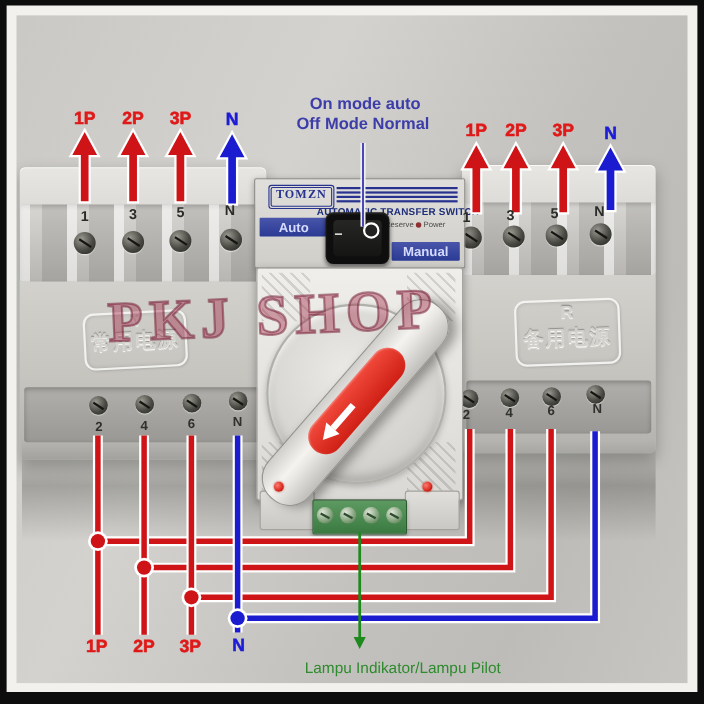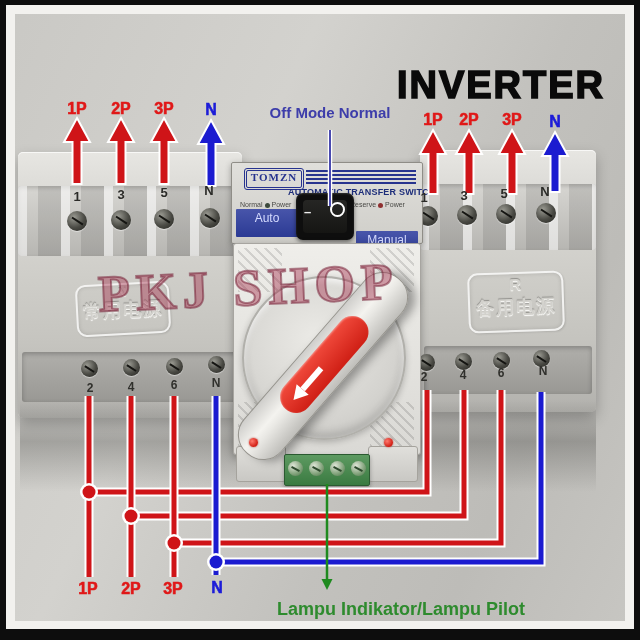--- a/index.html
+++ b/index.html
@@ -41,22 +41,22 @@
     box-shadow:0 2px 6px rgba(0,0,0,.3);z-index:4;}
   .logo-box{position:absolute;left:12px;top:5px;width:56px;height:18px;border:1px solid #27338f;border-radius:3px;padding:1px;}
   .logo-in{width:100%;height:100%;border:1px solid #27338f;border-radius:2px;box-sizing:border-box;
     font-family:"Liberation Serif",serif;font-weight:bold;font-size:11px;color:#27338f;text-align:center;line-height:13px;letter-spacing:1px;}
   .logo-lines{position:absolute;left:74px;top:7px;width:110px;}
   .logo-lines div{height:2px;background:#27338f;margin-bottom:2px;}
   .panel-title{position:absolute;left:56px;top:24px;width:130px;font-size:9px;font-weight:bold;color:#1d2d7a;
     letter-spacing:.2px;text-align:center;white-space:nowrap;}
   .ind{position:absolute;top:38px;font-size:7px;color:#4a4a46;white-space:nowrap;}
   .dot{display:inline-block;width:5px;height:5px;border-radius:50%;vertical-align:middle;margin:0 2px;}
-  .strip{position:absolute;top:46px;width:62px;height:28px;background:linear-gradient(180deg,#4855aa,#2b3a94);
-    color:#d5dbff;font-size:12px;font-weight:normal;text-align:center;line-height:18px;border-radius:1px;}
+  .strip{position:absolute;top:35px;width:62px;height:17px;background:linear-gradient(180deg,#4855aa,#2b3a94);
+    color:#d5dbff;font-size:12px;font-weight:bold;text-align:center;line-height:18px;border-radius:1px;}
   .rocker{position:absolute;left:64px;top:30px;width:58px;height:47px;background:#0e0e0e;border-radius:7px;
     box-shadow:0 2px 4px rgba(0,0,0,.5), inset 0 1px 2px rgba(255,255,255,.15);}
   .rocker-in{position:absolute;inset:7px;background:linear-gradient(180deg,#262624,#151513);border-radius:4px;}
   .rocker-dash{position:absolute;left:8px;top:11px;color:#eee;font-size:13px;font-weight:bold;}
   .rocker-o{position:absolute;right:9px;top:9px;width:11px;height:11px;border:2.5px solid #fff;border-radius:50%;
     color:transparent;font-size:1px;overflow:hidden;}
   
   .face{background:linear-gradient(180deg,#efeeea,#dad9d5);border:1px solid #a7a5a0;border-radius:3px;
     box-shadow:0 3px 8px rgba(0,0,0,.3);z-index:4;}
   .hatch{position:absolute;width:44px;height:44px;z-index:4;
@@ -82,21 +82,21 @@
     background:linear-gradient(180deg,#5d9a61,#3a7a41);border:1px solid #2b5a31;border-radius:2px;
     box-shadow:0 2px 4px rgba(0,0,0,.3);}
   .gscrew{position:absolute;width:15px;height:15px;border-radius:50%;
     background:radial-gradient(circle at 35% 32%,#dfe6d8,#7fa078 60%,#4d6e4a);}
   .gscrew::after{content:"";position:absolute;left:20%;top:45%;width:60%;height:2px;background:#2e4a2e;transform:rotate(28deg);}
   
   .watermark{font-family:"Liberation Serif",serif;font-weight:bold;font-size:52px;letter-spacing:6px;
     color:rgba(163,44,72,.42);-webkit-text-stroke:2px rgba(112,22,46,.5);
     transform:rotate(-2.5deg);z-index:7;white-space:nowrap;}
   .load-title{font-size:26px;font-weight:bold;color:#0a0a0a;-webkit-text-stroke:1px #0a0a0a;letter-spacing:.5px;z-index:8;white-space:nowrap;}
-  .pilot-lbl{font-size:18px;font-weight:bold;color:#2e8b2e;z-index:8;white-space:nowrap;}
+  .pilot-lbl{font-size:14px;font-weight:normal;color:#2e8b2e;z-index:8;white-space:nowrap;}
   svg{z-index:6;}
 </style>
 </head>
 <body>
 
 <div id="stage">
 
   <div class="abs block" style="left:18px;top:152px;width:224px;height:266px;"></div>
   <div class="abs term-row" style="left:18px;top:186px;width:224px;height:70px;">
       <div class="fins"></div>
@@ -252,22 +252,22 @@
       <polygon points="211,120 224,144 215.5,144 215.5,186 206.5,186 206.5,144 198,144" fill="#1b1bd0"></polygon>
       <polygon points="433,130 446,154 437.5,154 437.5,194 428.5,194 428.5,154 420,154" fill="#cf1418"></polygon>
       <polygon points="469,130 482,154 473.5,154 473.5,194 464.5,194 464.5,154 456,154" fill="#cf1418"></polygon>
       <polygon points="512,130 525,154 516.5,154 516.5,194 507.5,194 507.5,154 499,154" fill="#cf1418"></polygon>
       <polygon points="555,132 568,156 559.5,156 559.5,192 550.5,192 550.5,156 542,156" fill="#1b1bd0"></polygon>
     </g>
   </svg>
 
   <div class="abs watermark" style="left:98px;top:258px;">PKJ SHOP</div>
 
-  <div class="abs title-black ctr" style="left:501px;top:64px;font-size:38px;">INVERTER</div>
-
+
+  <div class="abs note-blue ctr" style="left:332px;top:86px;">On mode auto</div>
   <div class="abs note-blue ctr" style="left:330px;top:104px;">Off Mode Normal</div>
 
   <span class="abs lbl16 red ctr" style="left:77px;top:100px;">1P</span>
   <span class="abs lbl16 red ctr" style="left:121px;top:100px;">2P</span>
   <span class="abs lbl16 red ctr" style="left:164px;top:100px;">3P</span>
   <span class="abs lbl16 blue ctr" style="left:211px;top:101px;">N</span>
   <span class="abs lbl16 red ctr" style="left:433px;top:111px;">1P</span>
   <span class="abs lbl16 red ctr" style="left:469px;top:111px;">2P</span>
   <span class="abs lbl16 red ctr" style="left:512px;top:111px;">3P</span>
   <span class="abs lbl16 blue ctr" style="left:555px;top:113px;">N</span>

